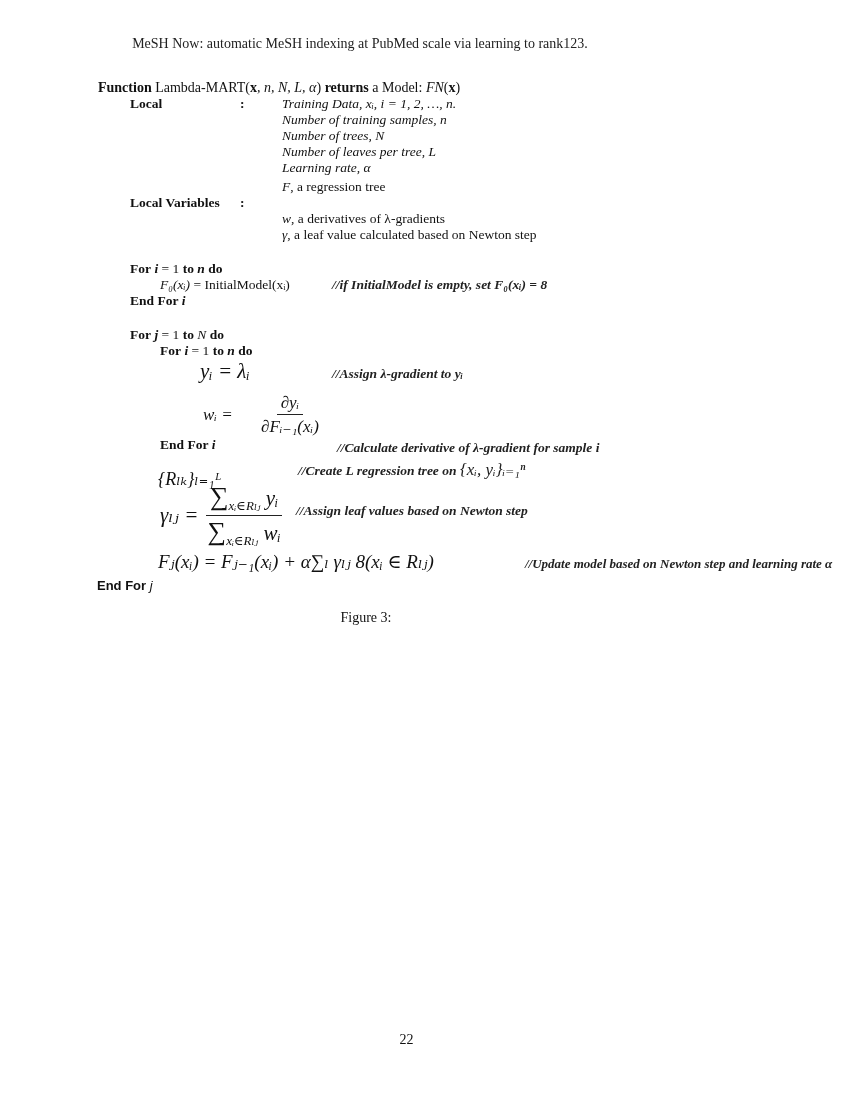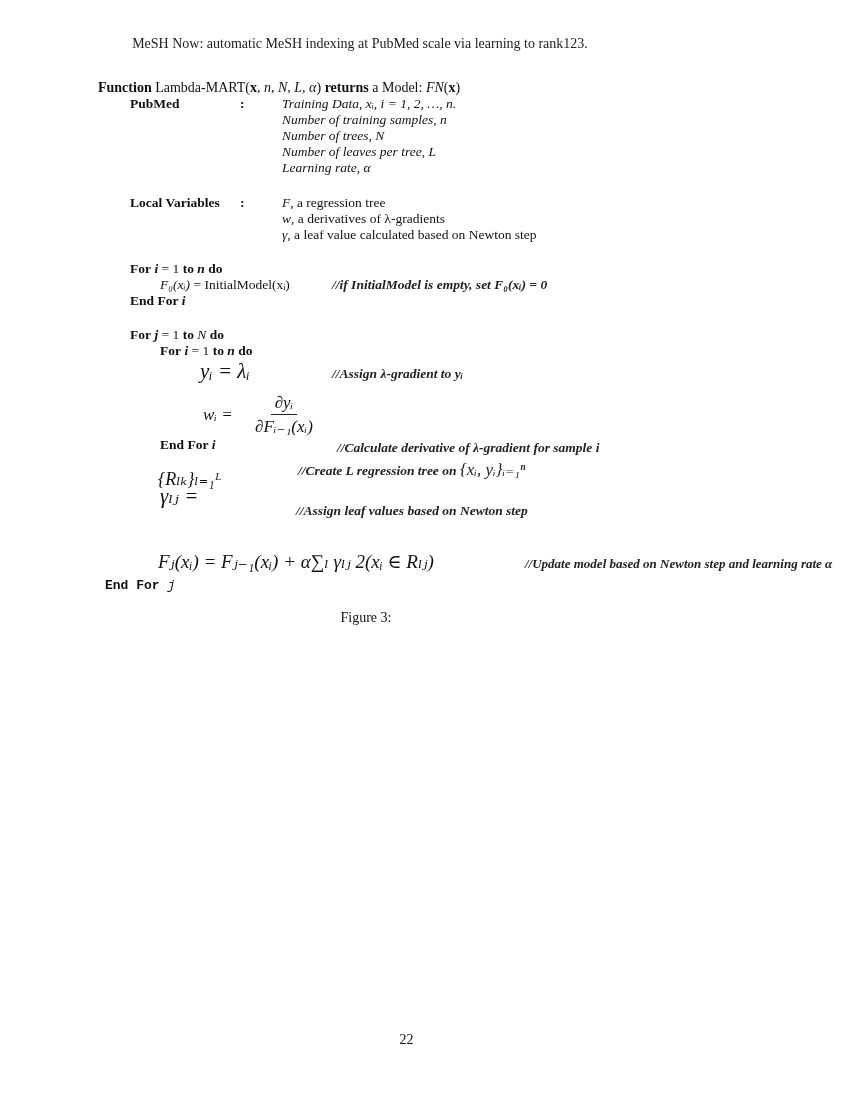--- a/index.html
+++ b/index.html
@@ -10,49 +10,49 @@
     .b { font-weight: bold; }
     .i { font-style: italic; }
     .bi { font-weight: bold; font-style: italic; }
     .math { font-family: "Liberation Serif", "DejaVu Serif", serif; font-style: italic; font-size: 21px; }
     .frac { display: inline-flex; flex-direction: column; align-items: center; vertical-align: middle; }
     .frac .num { border-bottom: 1px solid #222; padding: 0 4px 1px 4px; }
     .frac .den { padding: 1px 4px 0 4px; }
     .sum { font-style: normal; font-size: 26px; }
     sub, sup { font-size: 62%; }
     .comment { font-style: italic; font-weight: bold; font-size: 13.5px; color: #222; }
-    .sans-end { font-family: Liberation Mono, monospace; font-weight: bold; font-size: 13px; margin-left: 8px; }
+    .sans-end { font-family: Liberation Sans, sans-serif; font-weight: bold; font-size: 13px; }
     .caption { top: 610px; left: 0; width: 732px; text-align: center; font-size: 14px; }
     .pagenum { top: 1032px; left: 0; width: 813px; text-align: center; font-size: 14px; }
   </style>
 </head>
 <body>
 
 <div class="abs header">MeSH Now: automatic MeSH indexing at PubMed scale via learning to rank123.</div>
 
 <div>
 
   <div class="abs fig" style="top:80px; left:98px; font-size:14px;">
     <span class="b">Function</span>
     <span>Lambda-MART(</span><span class="b">x</span><span class="i">, n, N, L, α</span><span>)</span>
     <span class="b">returns</span>
     <span>a Model: </span><span class="i">FN</span><span>(</span><span class="b">x</span><span>)</span>
   </div>
 
-  <div class="abs fig b" style="top:96px; left:130px;">PubMed</div>
+  <div class="abs fig b" style="top:96px; left:130px;">Local</div>
   <div class="abs fig b" style="top:96px; left:240px;">:</div>
   <div class="abs fig i" style="top:96px; left:282px;">Training Data, xᵢ, i = 1, 2, …, n.</div>
   <div class="abs fig i" style="top:112px; left:282px;">Number of training samples, n</div>
   <div class="abs fig i" style="top:128px; left:282px;">Number of trees, N</div>
   <div class="abs fig i" style="top:144px; left:282px;">Number of leaves per tree, L</div>
   <div class="abs fig i" style="top:160px; left:282px;">Learning rate, α</div>
 
   <div class="abs fig b" style="top:195px; left:130px;">Local Variables</div>
   <div class="abs fig b" style="top:195px; left:240px;">:</div>
-  <div class="abs fig" style="top:195px; left:282px;">
+  <div class="abs fig" style="top:179px; left:282px;">
     <span class="i">F</span><span>, a regression tree</span>
   </div>
   <div class="abs fig" style="top:211px; left:282px;">
     <span class="i">w</span><span>, a derivatives of λ-gradients</span>
   </div>
   <div class="abs fig" style="top:227px; left:282px;">
     <span class="i">γ</span><span>, a leaf value calculated based on Newton step</span>
   </div>
 
   <div class="abs fig" style="top:261px; left:130px;">
@@ -60,21 +60,21 @@
     <span class="bi">i</span>
     <span>= 1</span>
     <span class="b">to</span>
     <span class="bi">n</span>
     <span class="b">do</span>
   </div>
   <div class="abs fig" style="top:277px; left:160px;">
     <span class="i">F₀(xᵢ)</span>
     <span>= InitialModel(xᵢ)</span>
   </div>
-  <div class="abs comment" style="top:277px; left:332px;">//if InitialModel is empty, set F₀(xᵢ) = 0</div>
+  <div class="abs comment" style="top:277px; left:332px;">//if InitialModel is empty, set F₀(xᵢ) = 8</div>
   <div class="abs fig" style="top:293px; left:130px;">
     <span class="b">End For</span>
     <span class="bi">i</span>
   </div>
 
   <div class="abs fig" style="top:327px; left:130px;">
     <span class="b">For</span>
     <span class="bi">j</span>
     <span>= 1</span>
     <span class="b">to</span>
@@ -88,44 +88,54 @@
     <span class="b">to</span>
     <span class="bi">n</span>
     <span class="b">do</span>
   </div>
 
   <div class="abs math" style="top:359px; left:200px;">yᵢ = λᵢ</div>
   <div class="abs comment" style="top:366px; left:332px;">//Assign λ-gradient to yᵢ</div>
 
   <div class="abs math" style="top:393px; left:203px; font-size:17px;text-align:center;">
     <span style="vertical-align:middle;">wᵢ =</span>
-    <span class="frac" style="margin-left:14px;">
+    <span class="frac" style="margin-left:20px;">
       <span class="num">∂yᵢ</span>
       <span class="den">∂Fᵢ₋₁(xᵢ)</span>
     </span>
   </div>
   <div class="abs comment" style="top:404px; left:337px;margin-top:36px;">//Calculate derivative of λ-gradient for sample i</div>
 
   <div class="abs fig" style="top:437px; left:160px;">
     <span class="b">End For</span>
     <span class="bi">i</span>
   </div>
 
   <div class="abs math" style="top:468px; left:158px; font-size:18px;">{Rₗₖ}ₗ₌₁ᴸ</div>
   <div class="abs comment" style="top:459px; left:298px;">
     <span>//Create L regression tree on</span>
     <span class="math" style="font-size:17px; font-weight:normal;">{xᵢ, yᵢ}ᵢ₌₁ⁿ</span>
   </div>
 
   <div class="abs math" style="top:482px; left:160px;">
     <span style="vertical-align:middle;">γₗⱼ =</span>
+    <span class="frac">
+      <span class="num">
+        <span class="sum">∑</span><sub>xᵢ∈Rₗⱼ</sub>
+        <span>yᵢ</span>
+      </span>
+      <span class="den">
+        <span class="sum">∑</span><sub>xᵢ∈Rₗⱼ</sub>
+        <span>wᵢ</span>
+      </span>
+    </span>
   </div>
   <div class="abs comment" style="top:503px; left:296px;">//Assign leaf values based on Newton step</div>
 
-  <div class="abs math" style="top:550px; left:158px; font-size:19px;">Fⱼ(xᵢ) = Fⱼ₋₁(xᵢ) + α∑ₗ γₗⱼ 2(xᵢ ∈ Rₗⱼ)</div>
+  <div class="abs math" style="top:550px; left:158px; font-size:19px;">Fⱼ(xᵢ) = Fⱼ₋₁(xᵢ) + α∑ₗ γₗⱼ 8(xᵢ ∈ Rₗⱼ)</div>
   <div class="abs comment" style="top:556px; left:485px; font-size:13px;margin-left:40px;">//Update model based on Newton step and learning rate α</div>
 
   <div class="abs sans-end" style="top:578px; left:97px;">
     <span>End For</span>
     <span style="font-style:italic; font-weight:normal;">j</span>
   </div>
 </div>
 
 <div class="abs caption">Figure 3:</div>
 

